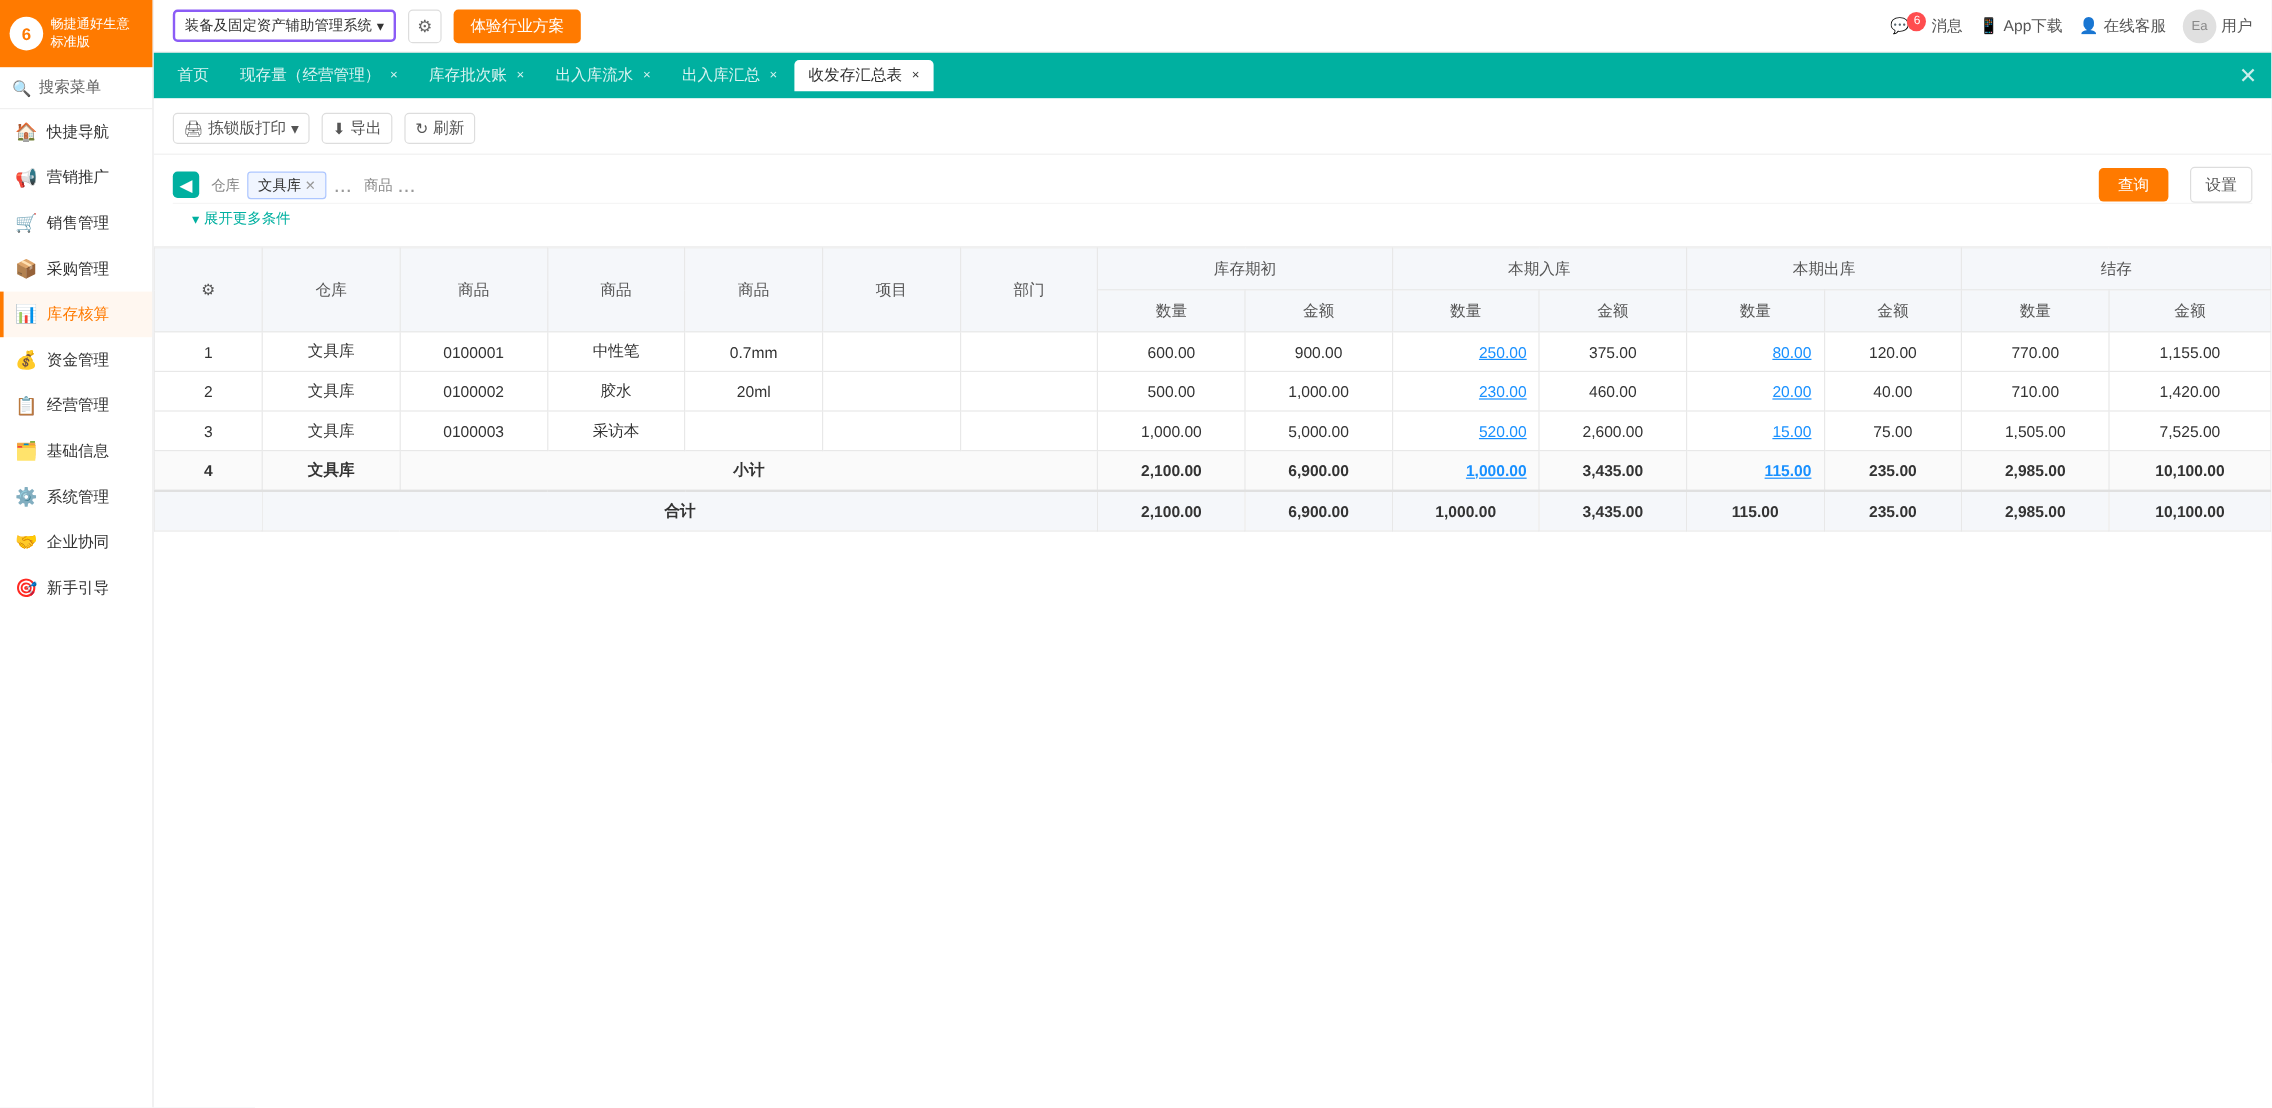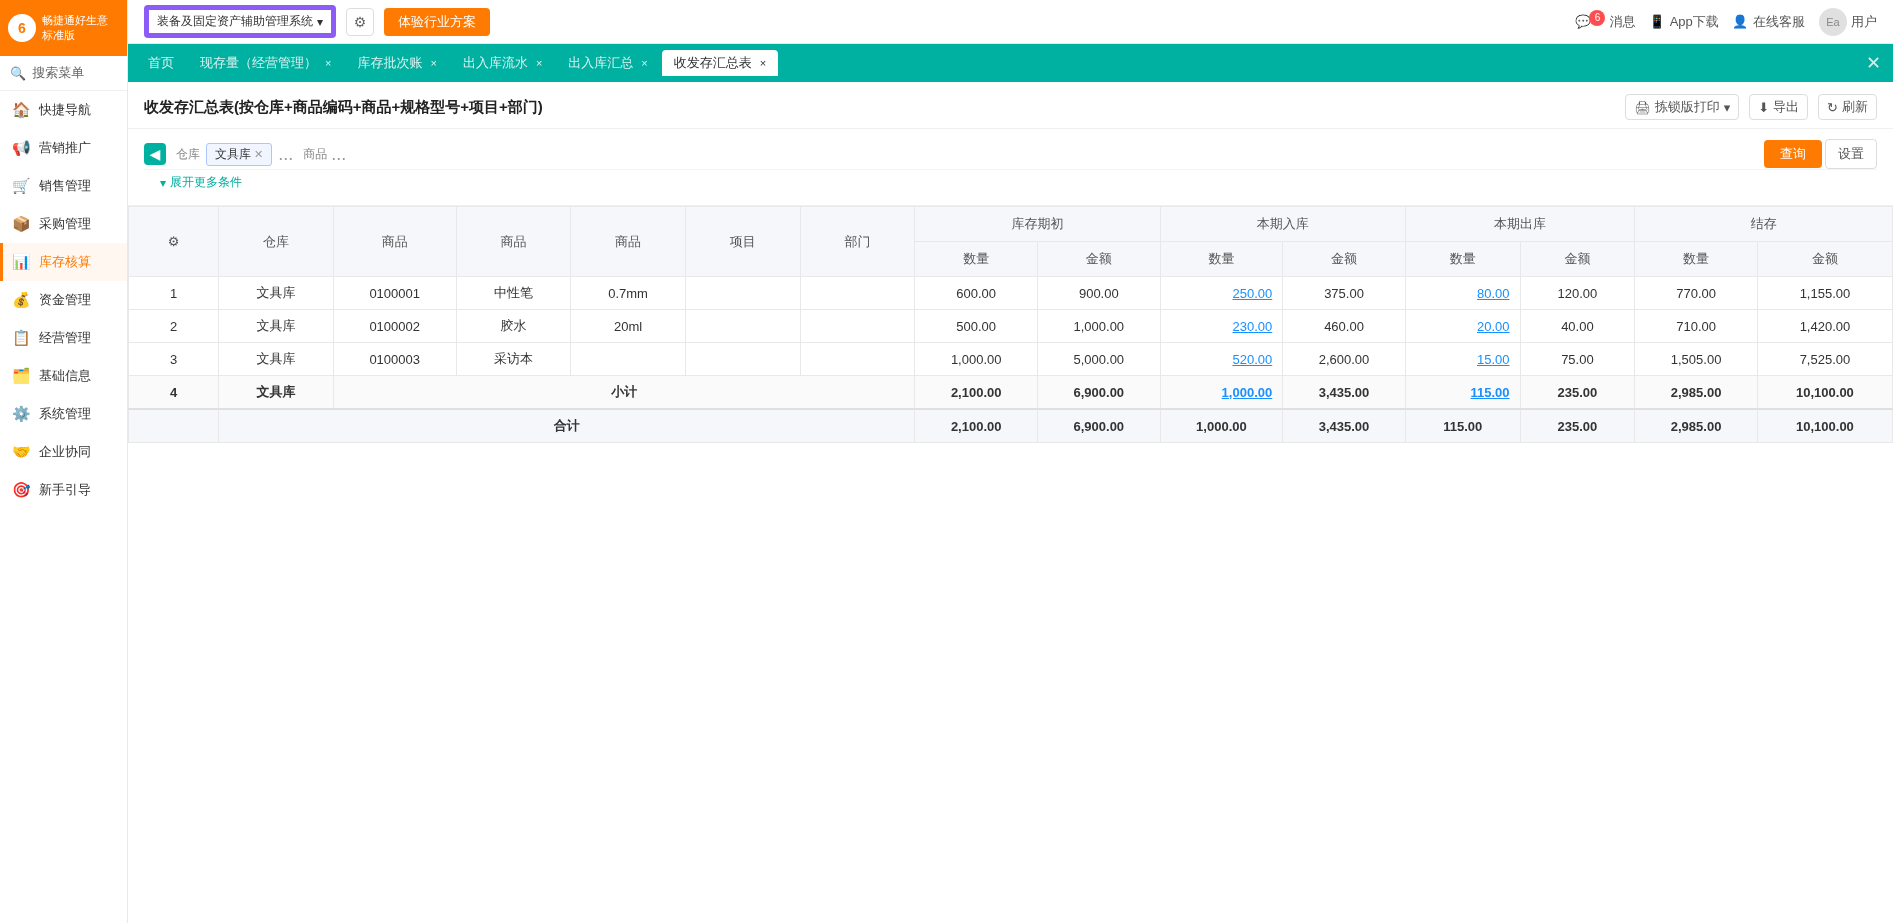--- a/index.html
+++ b/index.html
@@ -84,21 +84,21 @@
       padding: 0 16px;
       border-bottom: 1px solid #e8e8e8;
       flex-shrink: 0;
     }
     .header-left {
       display: flex;
       align-items: center;
       gap: 10px;
     }
     .header-select {
-      border: 5px solid #8b5cf6;
+      border: 2px solid #8b5cf6;
       border-radius: 4px;
       padding: 3px 8px;
       font-size: 12px;
       color: #333;
       background: #fff;
       cursor: pointer;
       display: flex;
       align-items: center;
       gap: 4px;
     }
@@ -471,21 +471,20 @@
       <div class="tab active">
         <span>收发存汇总表</span>
         <span class="tab-close">×</span>
       </div>
       <div class="tabs-close-all">✕</div>
   </div>
 
   <div class="page-content">
 
     <div class="page-header">
-      <span class="page-title">收发存汇总表(按仓库+商品编码+商品+规格型号+项目+部门)</span>
       <div class="page-actions">
         <div class="action-btn">
           <span>🖨</span>
           <span>拣锁版打印</span>
           <span>▾</span>
         </div>
         <div class="action-btn">
           <span>⬇</span>
           <span>导出</span>
         </div>
@@ -508,21 +507,21 @@
             <span class="tag-close">✕</span>
           </div>
           <span class="filter-more">...</span>
         </div>
 
         <div class="product-filter">
           <span class="filter-label">商品</span>
           <span class="filter-more">...</span>
         </div>
 
-        <div style="margin-left:auto; display:flex; gap:3px; align-items:center;">
+        <div style="margin-left:auto; display:flex; gap:18px; align-items:center;">
           <button class="query-btn">查询</button>
           <button class="setting-btn">设置</button>
         </div>
       </div>
       <div class="expand-conditions">
         <span>▾</span>
         <span>展开更多条件</span>
       </div>
     </div>
 

